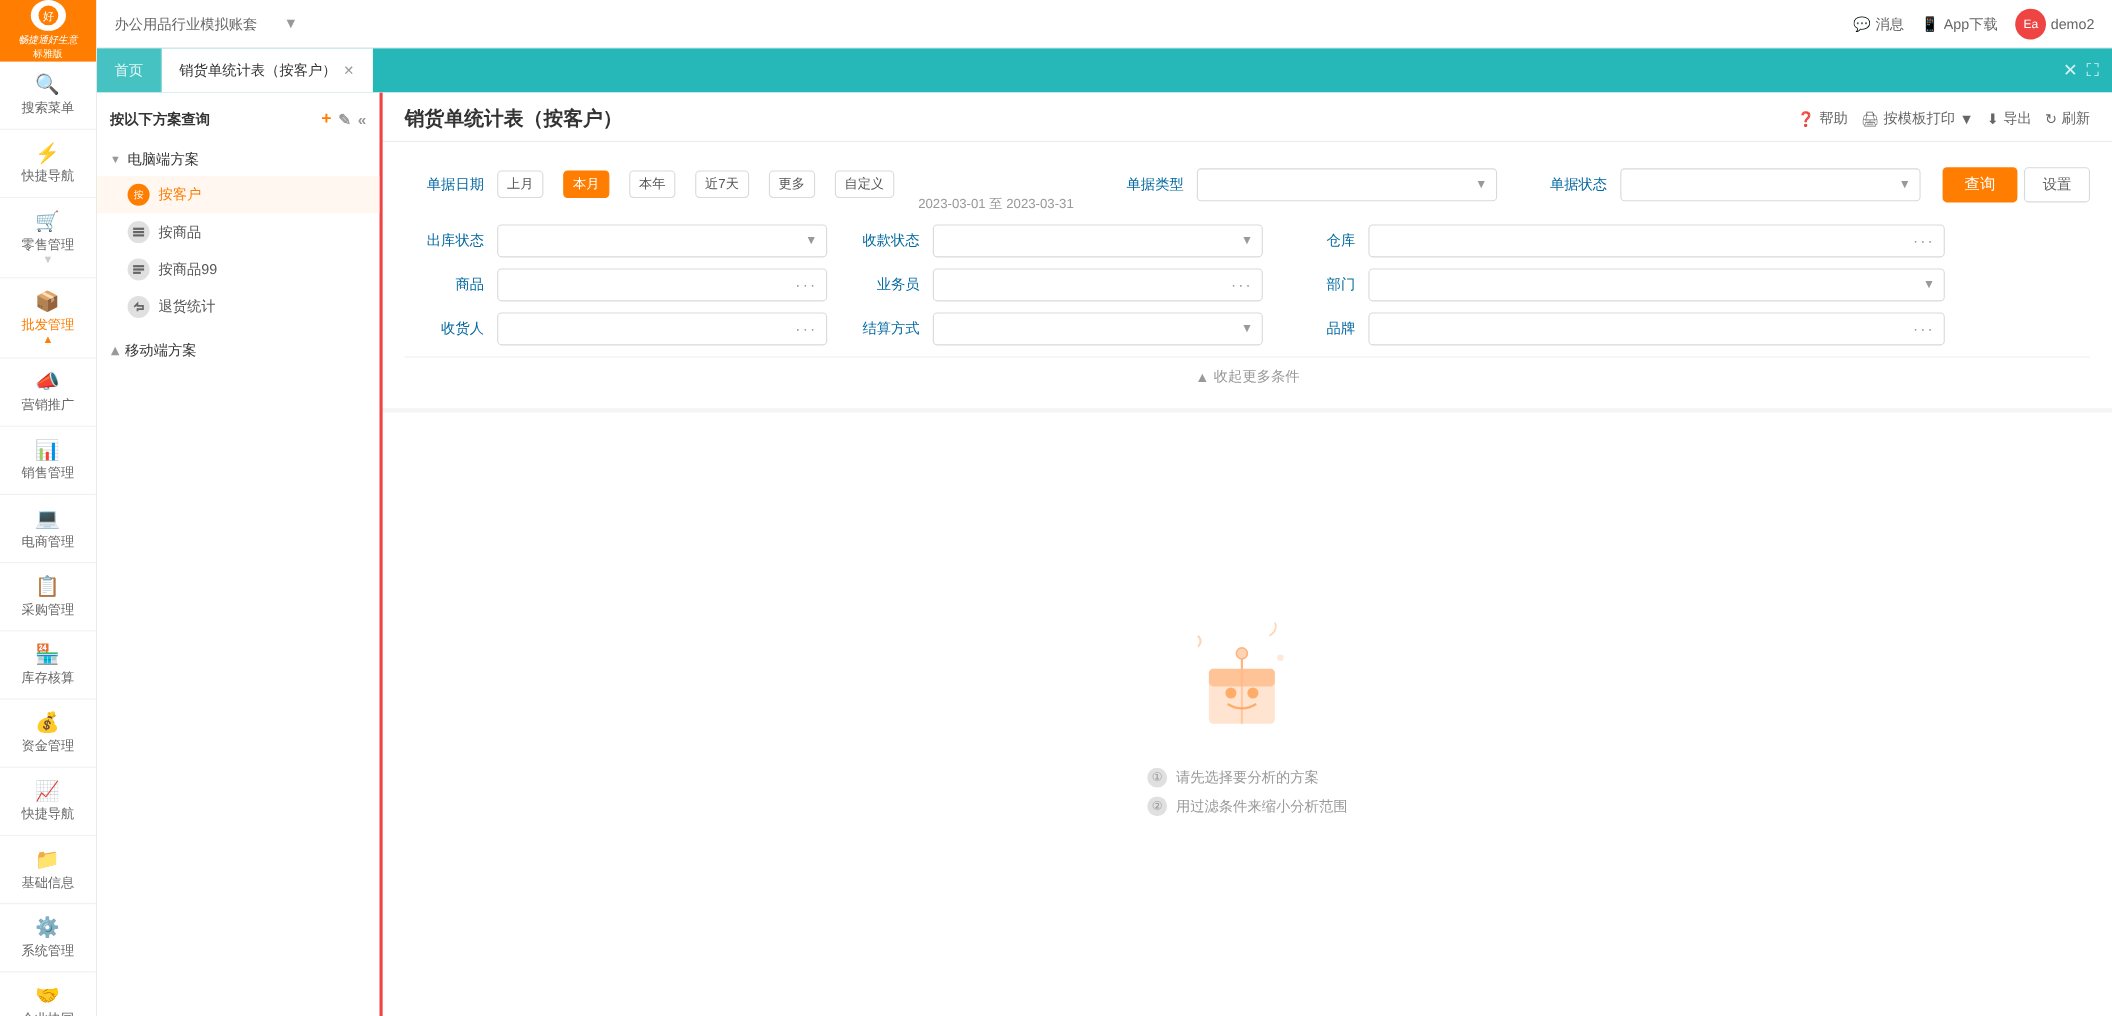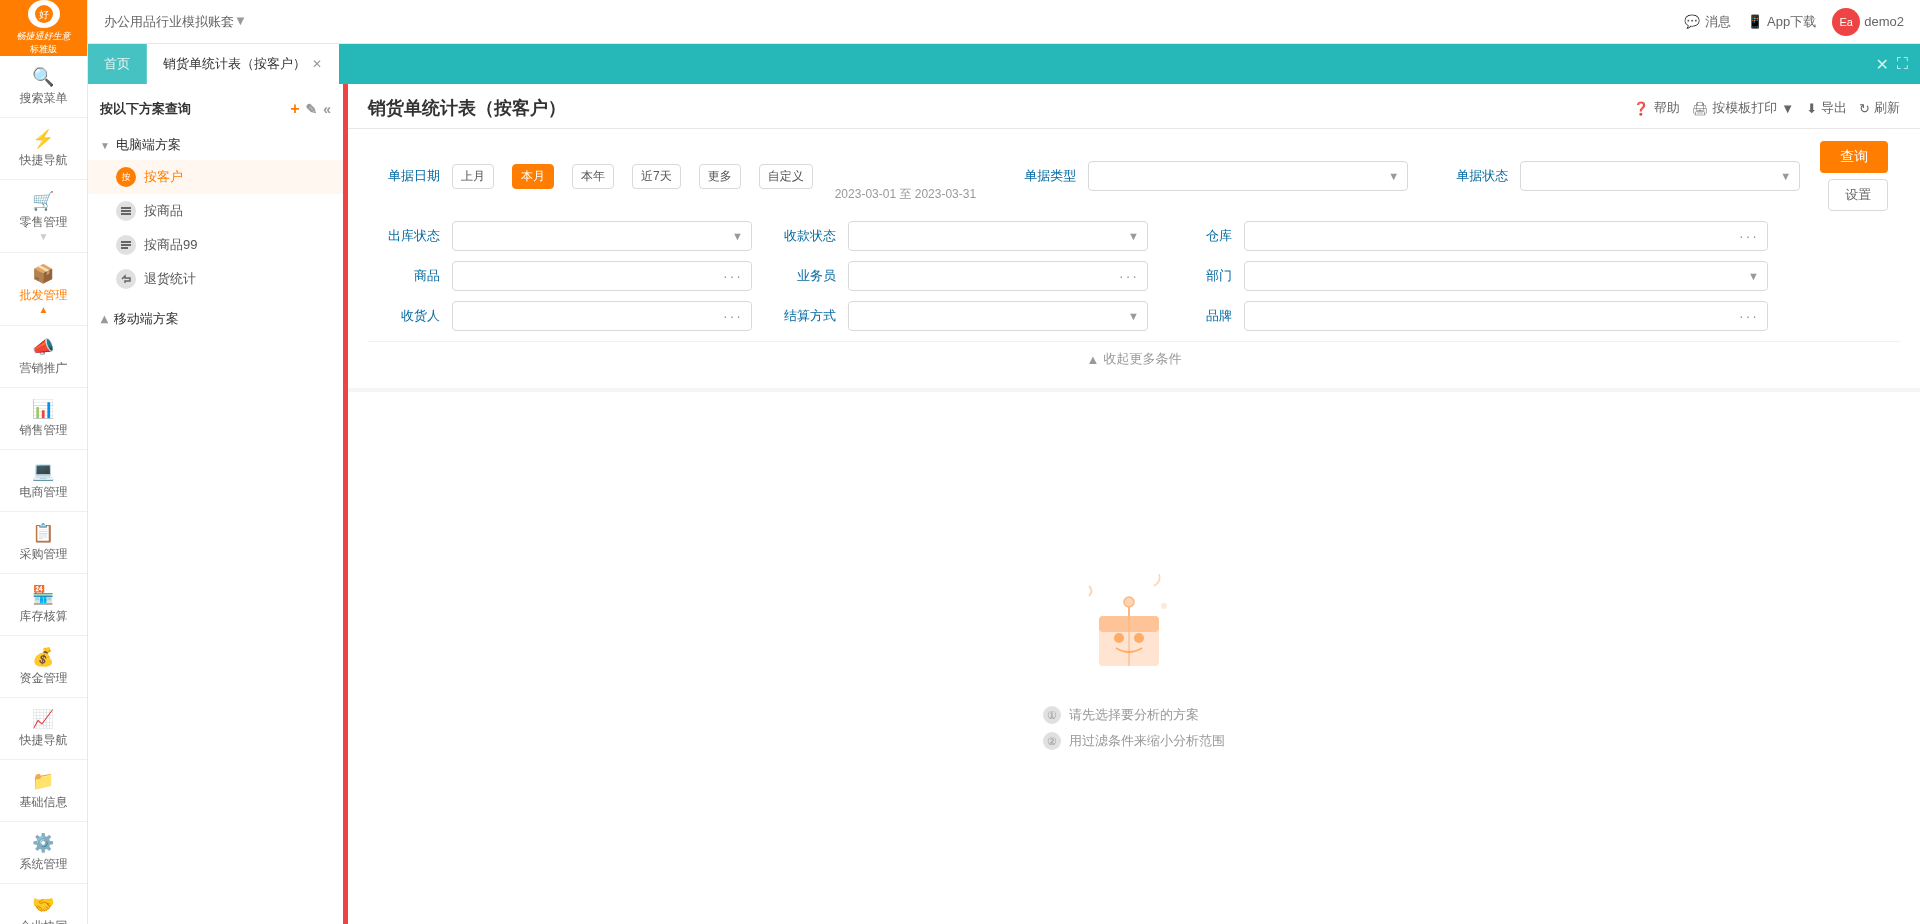--- a/index.html
+++ b/index.html
@@ -69,21 +69,21 @@
       display: flex;
       align-items: center;
       justify-content: space-between;
       padding: 0 16px;
       border-bottom: 1px solid #e8e8e8;
       flex-shrink: 0;
     }
     .top-header-left {
       display: flex;
       align-items: flex-start;
-      gap: 0;
+      gap: 24px;
       color: #666;
       font-size: 13px;
     }
     .top-header-right {
       display: flex;
       align-items: center;
       gap: 16px;
       color: #666;
       font-size: 13px;
     }
@@ -135,21 +135,21 @@
     .content-wrapper {
       flex: 1;
       display: flex;
       overflow: hidden;
     }
 
     
     .left-panel {
       width: 260px;
       background: #fff;
-      border-right: 5px solid #ef4444;
+      border-right: 3px solid #ef4444;
       flex-shrink: 0;
       overflow-y: auto;
       padding: 8px 0;
     }
     .left-panel-header {
       display: flex;
       align-items: center;
       justify-content: space-between;
       padding: 8px 12px;
       font-size: 13px;
@@ -332,25 +332,24 @@
       background: #fff;
       color: #666;
       border: 1px solid #d9d9d9;
       border-radius: 4px;
       cursor: pointer;
       font-size: 13px;
       font-family: Liberation Serif, serif;
     }
     .btn-group {
       display: flex;
-      flex-direction: column;
+      flex-direction: row;
       gap: 6px;
       flex-shrink: 0;
       margin-left: 8px;
-      align-items: flex-end;
     }
 
     
     .empty-state {
       flex: 1;
       display: flex;
       flex-direction: column;
       align-items: center;
       justify-content: center;
       padding: 60px 20px;

